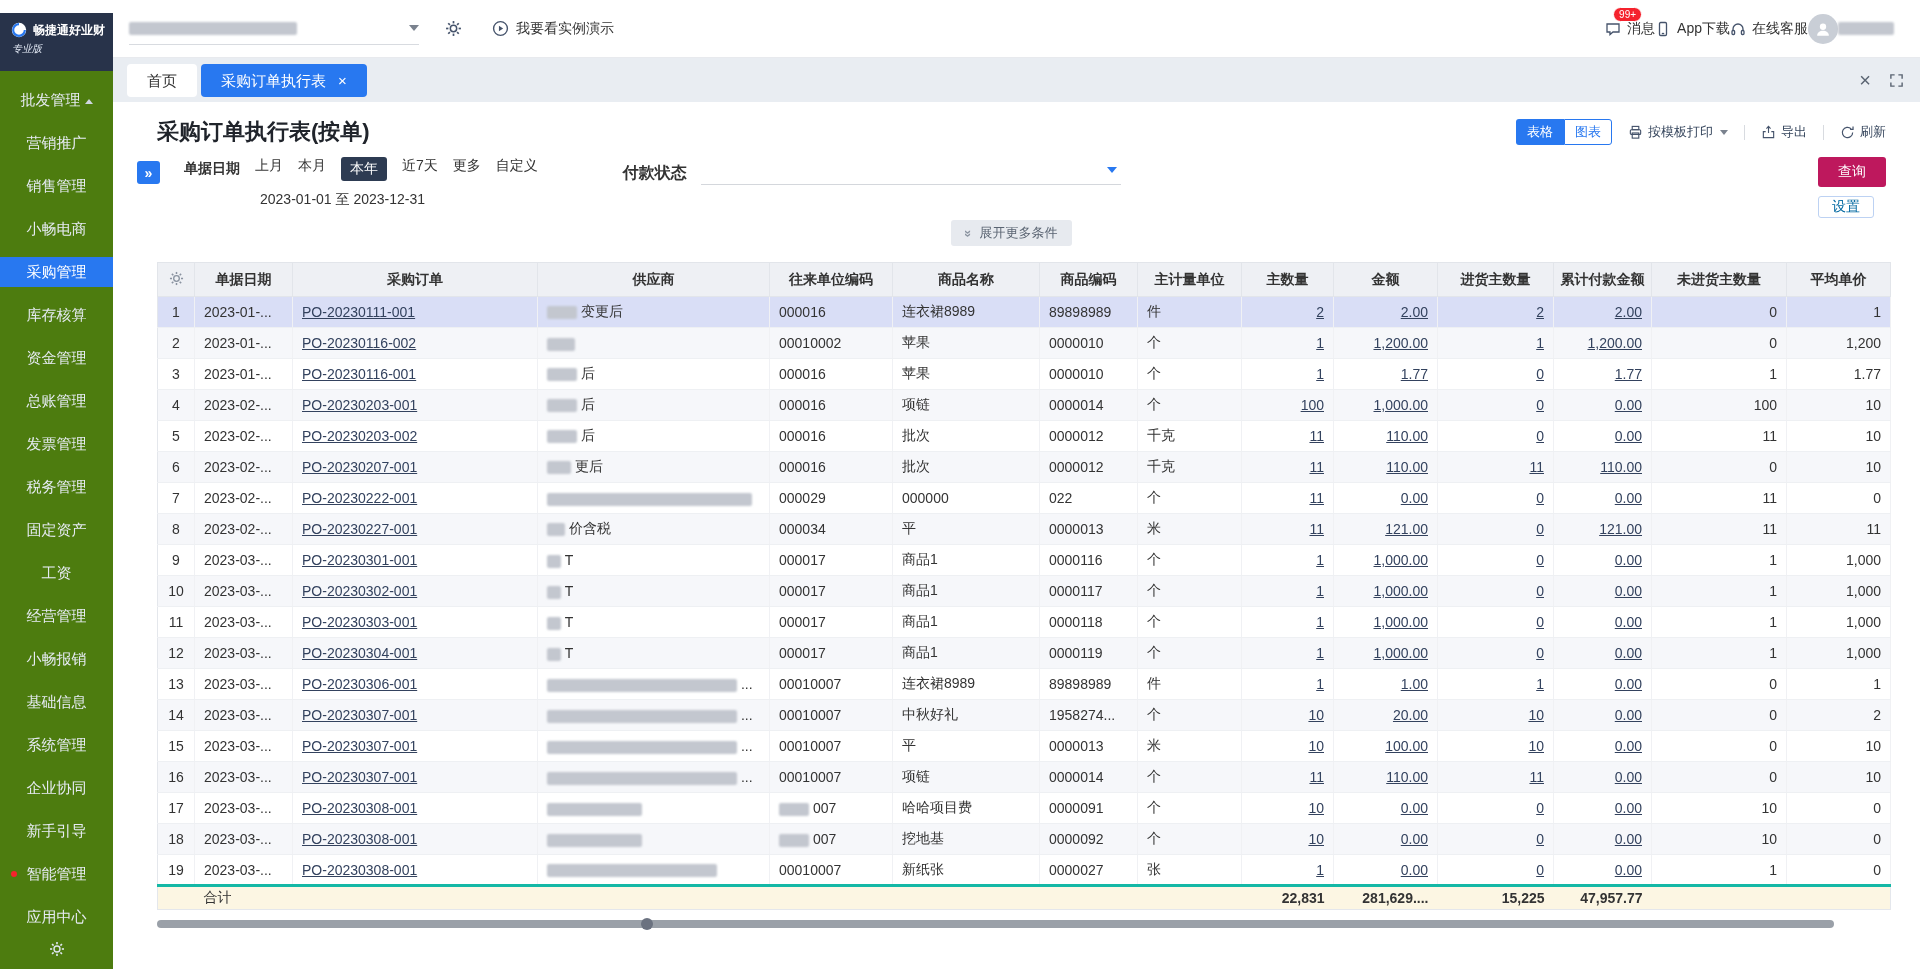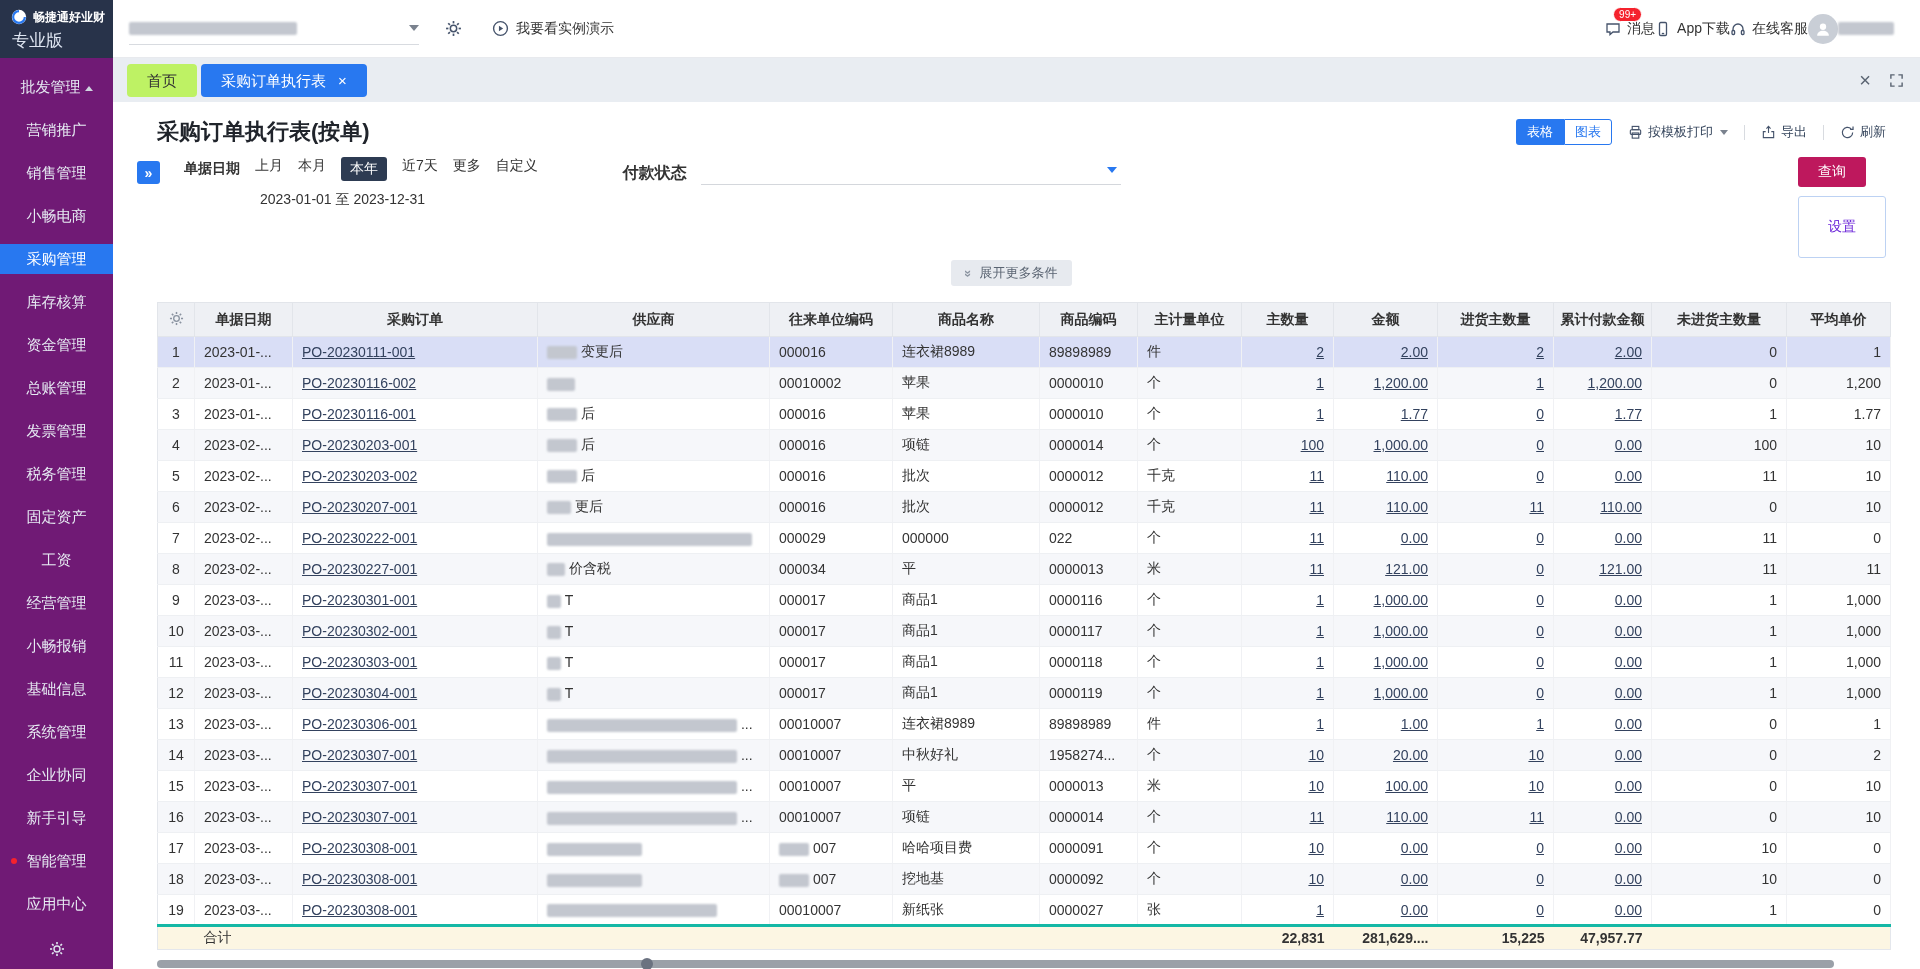--- a/index.html
+++ b/index.html
@@ -1,25 +1,25 @@
 <!DOCTYPE html>
 <html><head>
 <meta charset="utf-8">
 <style>
   * { box-sizing: border-box; margin: 0; padding: 0; }
   html, body { width: 1920px; height: 969px; overflow: hidden; background: #fff;
     font-family: "Liberation Sans", "DejaVu Sans", sans-serif; }
   .app { display: flex; width: 1920px; height: 969px; }
 
   
-  .sidebar { width: 113px; flex-shrink: 0; background: #701a75; color: #e9edf4; display: flex; flex-direction: column; }
+  .sidebar { width: 113px; flex-shrink: 0; background: #4d7c0f; color: #e9edf4; display: flex; flex-direction: column; margin-top: 13px; }
   .logo-block { height: 58px; background: #28334a; padding: 8px 8px 4px 10px; }
   .logo-row { display: flex; align-items: center; gap: 5px; }
   .logo-title { font-size: 12px; font-weight: bold; color: #fff; white-space: nowrap; }
-  .logo-sub { font-size: 17px; color: #dfe6f2; margin-top: 3px; margin-left: 2px; }
+  .logo-sub { font-size: 10px; color: #dfe6f2; margin-top: 3px; margin-left: 2px; font-style: italic; }
   .nav { flex: 1; padding-top: 14px; overflow: hidden; }
   .nav-item { position: relative; height: 30px; line-height: 30px; margin-bottom: 13px; text-align: center;
     font-size: 15px; color: #e6ebf3; cursor: pointer; white-space: nowrap; }
   .nav-item.active { background: #2878f0; color: #fff; }
   .red-dot { position: absolute; left: 11px; top: 12px; width: 6px; height: 6px; border-radius: 50%; background: #f5222d; }
   .up-caret { display: inline-block; margin-left: 4px; width: 0; height: 0;
     border-left: 4px solid transparent; border-right: 4px solid transparent; border-bottom: 5px solid #cfd6e0; vertical-align: middle; }
   .sidebar-gear { height: 40px; display: flex; align-items: center; justify-content: center; color: #dfe6f0; cursor: pointer; }
 
   
@@ -36,21 +36,21 @@
   .topbar-right { margin-left: auto; display: flex; align-items: center; font-size: 14px; color: #333; }
   .tb-item { position: relative; display: flex; align-items: center; gap: 6px; cursor: pointer; color: #333; }
   .tb-item svg { color: #45536b; }
   .badge { position: absolute; top: -13px; left: 8px; background: #f5222d; color: #fff; font-size: 10px; line-height: 13px;
     padding: 0 5px; border-radius: 8px; border: 1px solid #fff; }
   .avatar { width: 30px; height: 30px; border-radius: 50%; background: #c9ced6; display: flex; align-items: center; justify-content: center; cursor: pointer; }
 
   
   .tabbar { height: 44px; background: #e9edf2; display: flex; align-items: flex-end; padding-left: 14px; position: relative; flex-shrink: 0; }
   .tab { height: 33px; line-height: 33px; margin: 0 4px 5px 0; padding: 0 20px; border-radius: 4px; font-size: 15px; cursor: pointer; }
-  .tab-home { background: #bef264; color: #333; }
+  .tab-home { background: #ffffff; color: #333; }
   .tab-active { background: #2878f0; color: #fff; display: flex; align-items: center; gap: 12px; }
   .tab-close { font-size: 15px; line-height: 1; cursor: pointer; }
   .window-controls { position: absolute; right: 16px; top: 12px; display: flex; align-items: center; gap: 18px; color: #5a6472; }
   .wc-close { font-size: 20px; line-height: 1; cursor: pointer; }
   .wc-expand { cursor: pointer; display: flex; }
 
   
   .content { flex: 1; background: #fff; display: flex; flex-direction: column; min-height: 0; }
   .page-header { display: flex; align-items: center; padding: 15px 34px 6px 44px; }
   .page-title { font-size: 22px; font-weight: bold; color: #20242b; }
@@ -77,21 +77,21 @@
   .fg-select { display: flex; align-items: center; margin-left: 150px; }
   .fg-select.payment { margin-left: 85px; }
   .select-line { position: relative; border-bottom: 1px solid #d4d7dc; height: 28px; cursor: pointer; }
   .select-line.w1 { width: 400px; }
   .select-line.w2 { width: 420px; }
   .select-line .caret-blue { position: absolute; right: 4px; top: 10px; width: 0; height: 0;
     border-left: 5px solid transparent; border-right: 5px solid transparent; border-top: 6px solid #2878f0; }
   .fg-select .f-label { margin-right: 14px; margin-top: 4px; }
   .filter-buttons { margin-left: auto; display: flex; flex-direction: column; gap: 9px; }
   .btn-query { width: 68px; background: #be185d; color: #fff; font-size: 14px; text-align: center; padding: 6px 0; border-radius: 3px; cursor: pointer; }
-  .btn-settings { width: 88px; background: #fff; color: #6d28d9; font-size: 14px; text-align: center; padding: 21px 0;
+  .btn-settings { width: 56px; background: #fff; color: #0369a1; font-size: 14px; text-align: center; padding: 1px 0;
     border: 1px solid #bdd2f3; border-radius: 3px; cursor: pointer; }
   .expand-btn { position: relative; margin: 2px auto 0 auto; width: fit-content; background: #e7eaef; border-radius: 3px;
     padding: 4px 14px; font-size: 13px; color: #5a6472; display: flex; align-items: center; gap: 7px; cursor: pointer; }
   .dbl-chevron { display: inline-block; transform: rotate(90deg); font-weight: bold; color: #8a93a0; }
 
   
   .table-wrap { margin: 10px 34px 0 44px; }
   table { width: 100%; border-collapse: collapse; table-layout: fixed; font-size: 14px; color: #333; border: 1px solid #e4e7ec; }
   th { background: #eef0f4; border: 1px solid #e2e5ea; font-weight: bold; height: 34px; text-align: center; padding: 0 6px;
     white-space: nowrap; overflow: hidden; }

